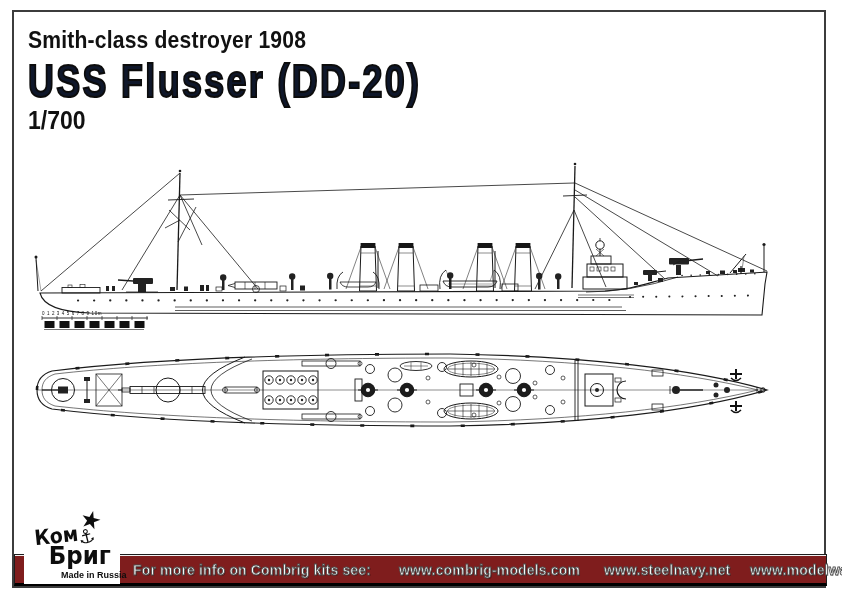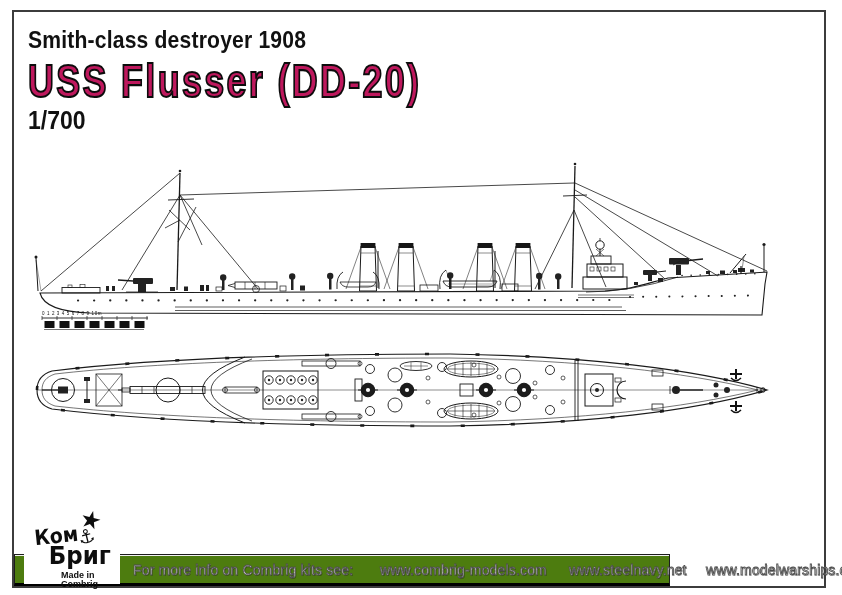--- a/index.html
+++ b/index.html
@@ -6,30 +6,30 @@
   .page{position:relative;width:842px;height:595px;background:#fff;overflow:hidden;
         font-family:"Liberation Sans",sans-serif;color:#111;padding-left:25px;}
   .frame{position:absolute;left:12px;top:10px;width:814px;height:578px;
          border:2px solid #3c3c3c;box-sizing:border-box;}
   .scan-edge{position:absolute;right:8px;top:10px;width:3px;height:580px;background:#c9c9c9;}
   .hdr{position:absolute;left:28px;white-space:nowrap;}
   .condense{display:inline-block;transform-origin:left center;}
   .series{top:26px;font-size:24px;font-weight:bold;letter-spacing:.2px;}
   .series .condense{transform:scaleX(.88);}
   .bigtitle{top:54px;font-size:46px;font-weight:bold;letter-spacing:3px;
-            color:#be185d;-webkit-text-stroke:2.1px #0c0c0c;}
+            color:#0f172a;-webkit-text-stroke:2.1px #0c0c0c;}
   .bigtitle .condense{transform:scaleX(.78);}
   .scaleline{top:106px;font-size:25px;font-weight:bold;}
   .scaleline .condense{transform:scaleX(.92);}
   svg .ln{stroke:#1a1a1a;fill:none;}
   svg text{font-family:"Liberation Sans",sans-serif;}
-  .footerbar{position:absolute;left:14px;top:554px;width:656px;height:32px;box-sizing:border-box;
-             background:#4d7c0f;border:1px solid #1d1d1d;border-bottom:3px solid #000;
+  .footerbar{position:absolute;left:14px;top:554px;width:813px;height:32px;box-sizing:border-box;
+             background:#7f1d1d;border:1px solid #1d1d1d;border-bottom:3px solid #000;
              display:flex;align-items:center;gap:10px;padding-left:118px;padding-right:9px;
-             font-weight:normal;font-size:15px;white-space:nowrap;
+             font-weight:bold;font-size:15px;white-space:nowrap;
              box-shadow:inset 0 1px 0 #f2f2f2;}
   .emboss{color:#fafafa;-webkit-text-stroke:.9px #4d4d4d;text-shadow:1px 1px 0 rgba(0,0,0,.28);
           display:inline-block;transform:scaleX(.93);transform-origin:left center;letter-spacing:.2px;}
   .logo-white{position:absolute;left:24px;top:548px;width:96px;height:36px;background:#fff;}
   .logo{position:absolute;left:28px;top:510px;width:100px;height:76px;
         font-family:"DejaVu Sans",sans-serif;color:#0d0d0d;}
   .logo span{position:absolute;display:inline-block;line-height:1;}
   .lg1{left:4px;top:16px;font-size:21px;font-weight:bold;transform:rotate(-6deg) scaleX(.9);}
   .lg2{left:18px;top:33px;font-size:25px;font-weight:bold;transform:scaleX(.92);}
   .lgstar{left:52px;top:-2px;font-size:24px;transform:rotate(14deg);}
@@ -390,15 +390,15 @@
     <span class="emboss">www.modelwarships.com</span>
 
   </div>
 
   <div class="logo-white"></div>
   <div class="logo">
     <span class="lg1">Ком</span>
     <span class="lgstar">★</span>
     <span class="lganchor">⚓</span>
     <span class="lg2">Бриг</span>
-    <span class="lgmade">Made in Combrig</span>
+    <span class="lgmade">Made in Russia</span>
   </div>
 </div>
 
 </body></html>

